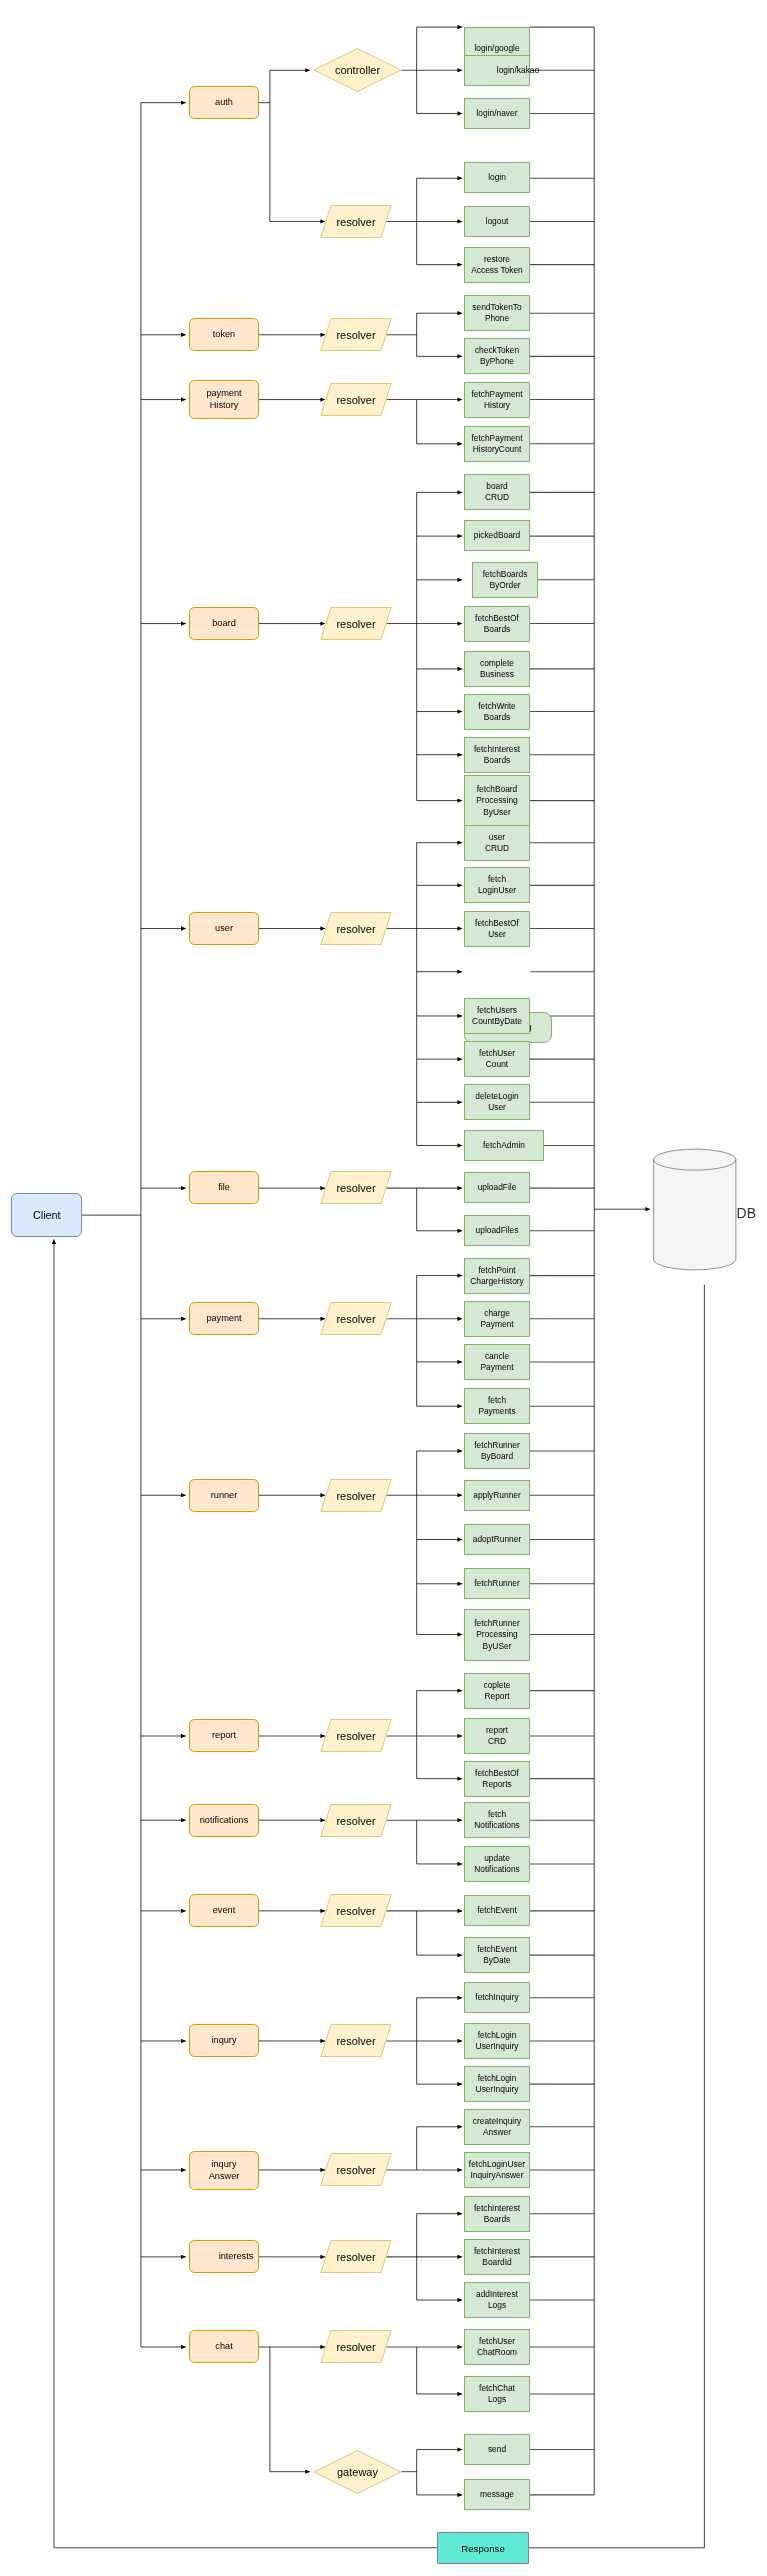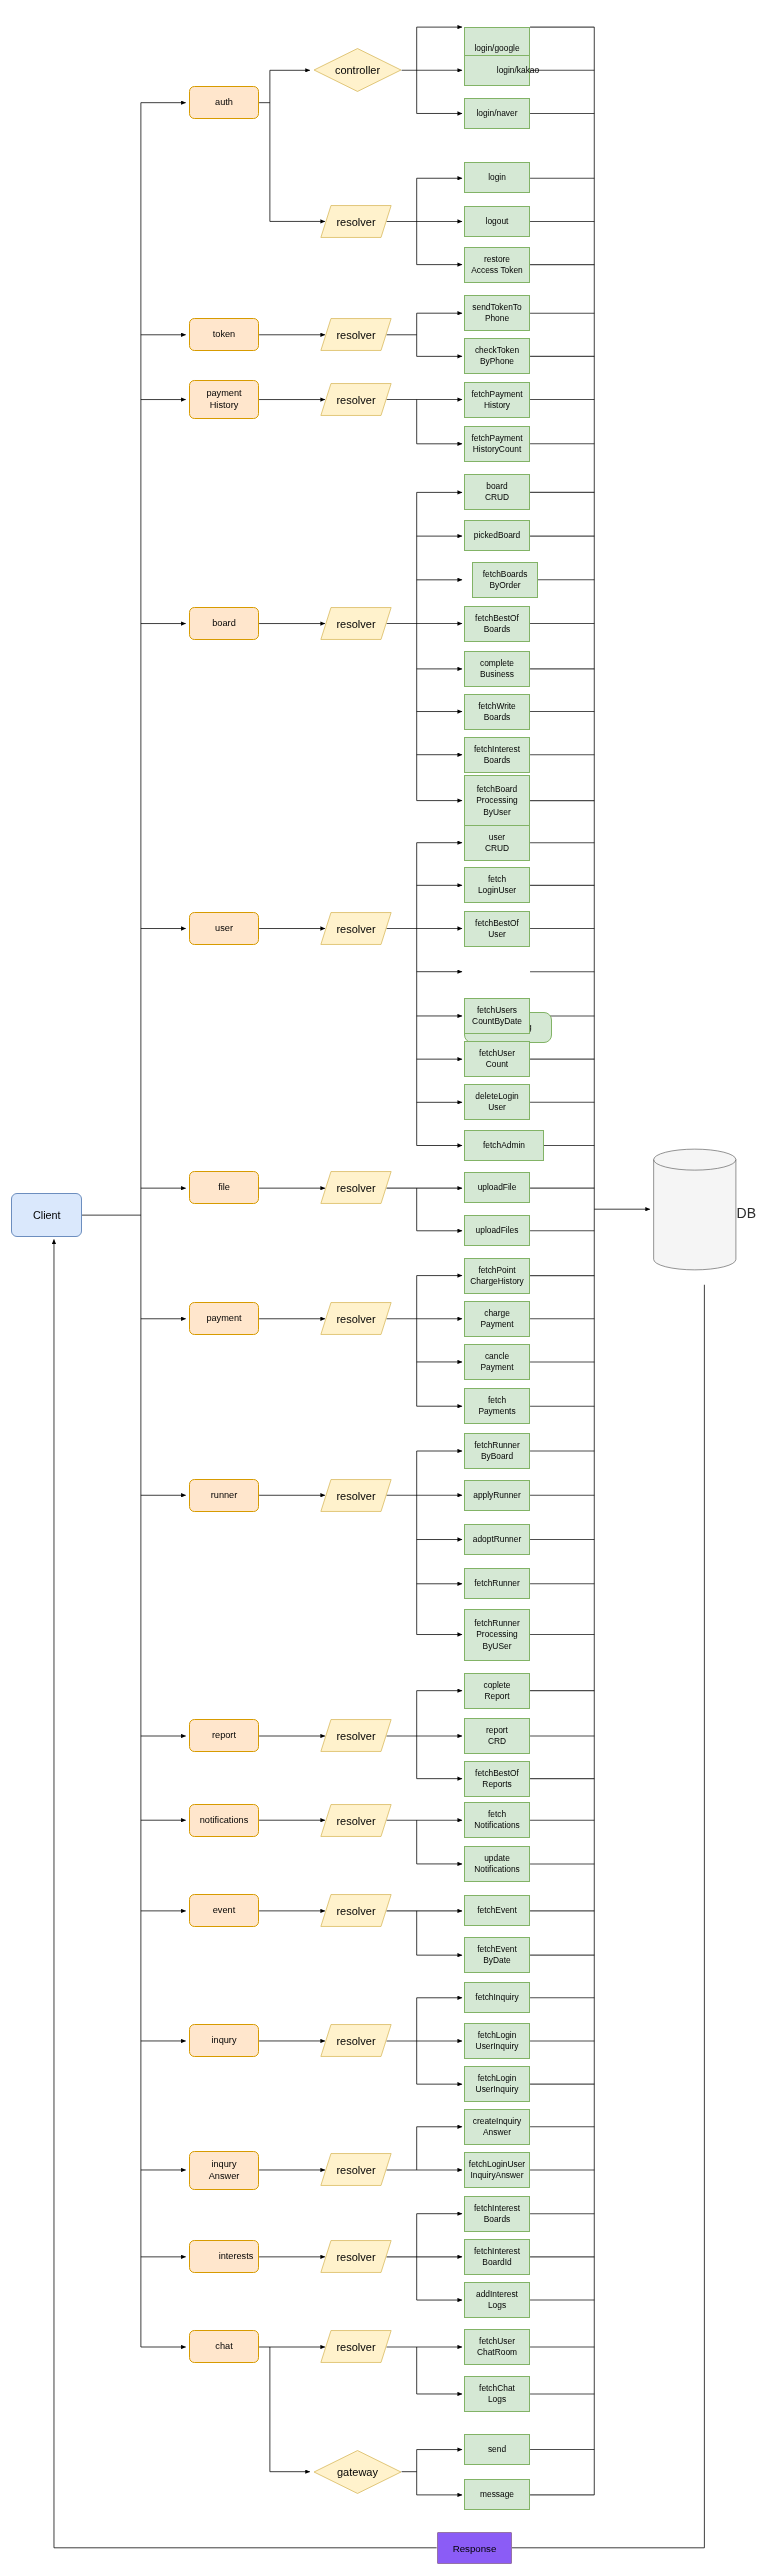--- a/index.html
+++ b/index.html
@@ -10,21 +10,21 @@
         justify-content:center;text-align:center;white-space:pre-line;color:#000;}
   .leaf{width:66px;background:#d5e8d4;border:0.5px solid #82b366;
         font-size:8.4px;line-height:11.3px;}
   .mod{width:70px;background:#ffe6cc;border:0.8px solid #d79b00;border-radius:5.4px;
        font-size:9.2px;line-height:11.3px;}
   .shape{background:transparent;border:none;}
   .shape svg{position:absolute;left:0;top:0;}
   .shape .lbl{position:relative;font-size:11px;}
   .client{left:11.3px;top:1193px;width:71px;height:44px;background:#dae8fc;
           border:0.8px solid #6c8ebf;border-radius:6px;font-size:10.8px;}
-  .response{left:437px;top:2532px;width:75px;height:32px;background:#8b5cf6;
+  .response{left:437px;top:2532px;width:92px;height:32px;background:#5eead4;
             border:0.8px solid #9673a6;border-radius:1px;font-size:9.7px;}
   .dbnode{left:653px;top:1134px;width:103px;height:151px;}
   .dbnode .lbl{position:relative;font-size:14px;color:#2d2d2d;top:3.2px;}
 </style>
 </head>
 <body>
 
 <div id="canvas">
   <svg id="wires" width="767" height="2576" viewBox="0 0 1421 4772">
     <defs>

